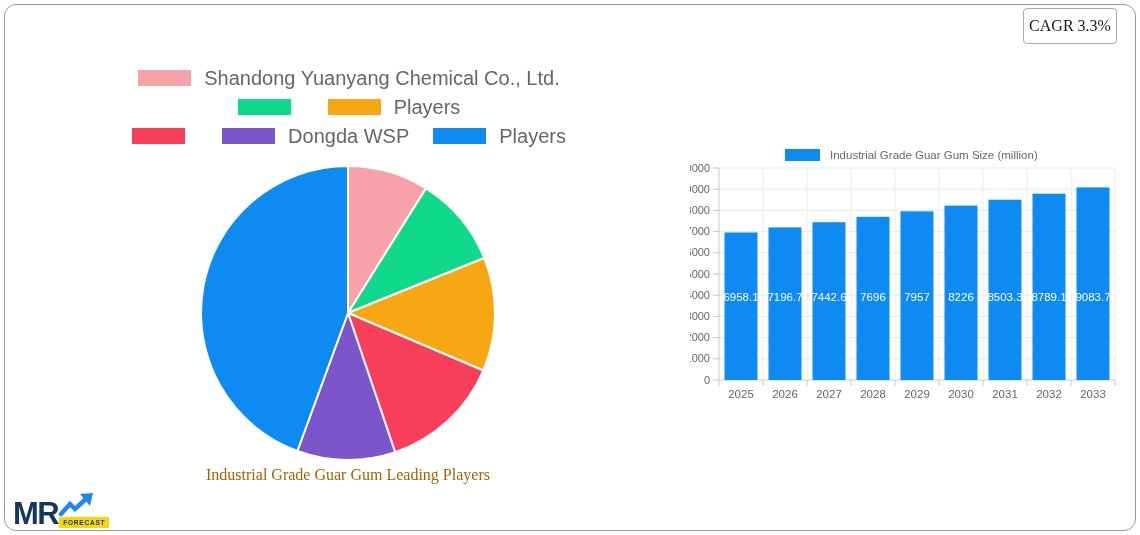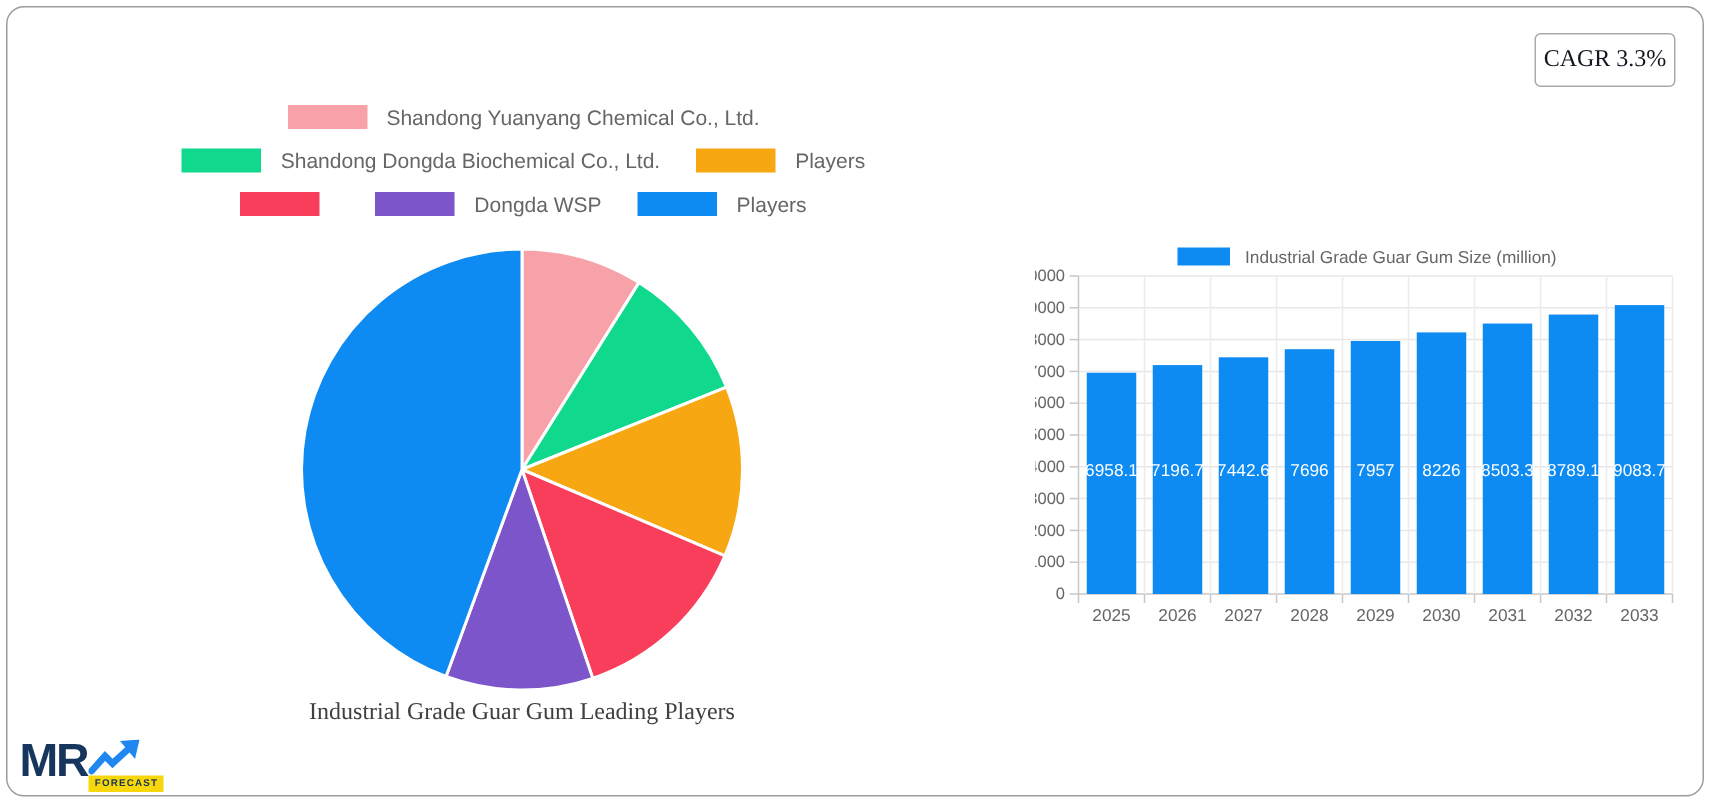--- a/index.html
+++ b/index.html
@@ -1,37 +1,37 @@
 <!DOCTYPE html>
 <html><head>
 <meta charset="utf-8">
 <style>
   html,body{margin:0;padding:0;background:#fff;}
   .stage{position:relative;width:1140px;height:535px;background:#fff;
          font-family:"Liberation Sans",sans-serif;overflow:hidden;}
   .frame{position:absolute;left:4px;top:4px;right:4px;bottom:4px;
          border:1.5px solid #9b9b9b;border-radius:12px;background:#fff;}
-  .cagr-badge{position:absolute;top:22px;right:23px;width:92px;height:34px;
+  .cagr-badge{position:absolute;top:8px;right:23px;width:92px;height:34px;
          border:1px solid #a9a9a9;border-radius:4px;background:#fff;
          display:flex;align-items:center;justify-content:center;
          font-family:"Liberation Serif",serif;font-size:16px;color:#141722;}
   
   .pie-legend{position:absolute;left:0;top:70px;width:698px;}
   .legend-row{display:flex;justify-content:center;align-items:center;
          height:16px;margin-bottom:13px;}
   .legend-item{display:flex;align-items:center;margin:0 12px;cursor:pointer;}
   .legend-swatch{width:53px;height:16px;margin-right:13px;display:inline-block;}
-  .legend-label{font-size:14px;color:#666;white-space:nowrap;}
+  .legend-label{font-size:20px;color:#666;white-space:nowrap;}
   .pie-wrap{position:absolute;left:198px;top:163px;width:300px;height:300px;}
   .pie-title{position:absolute;left:98px;top:466px;width:500px;text-align:center;
-         font-family:"Liberation Serif",serif;font-size:16px;color:#404040;}
+         font-family:"Liberation Serif",serif;font-size:16px;color:#a16207;}
   
-  .bar-wrap{position:absolute;left:690px;top:142px;width:450px;height:270px;margin-top:16px;}
+  .bar-wrap{position:absolute;left:690px;top:142px;width:450px;height:270px;}
   
-  .logo{position:absolute;left:13px;bottom:7px;display:flex;}
+  .logo{position:absolute;left:13px;bottom:7px;display:flex;align-items:flex-end;}
   .logo-mr{font-size:31px;font-weight:bold;color:#17365d;letter-spacing:-1.5px;
          line-height:28px;font-family:"Liberation Sans",sans-serif;}
   .logo-right{display:flex;flex-direction:column;align-items:flex-start;margin-left:1px;}
   .logo-forecast{background:#f7d70a;color:#17365d;font-size:6.5px;font-weight:bold;
          letter-spacing:0.8px;padding:2px 4px;line-height:7px;}
 </style>
 </head>
 <body>
 
 <div class="stage">
@@ -44,21 +44,20 @@
   <div class="pie-legend" id="pie-legend">
       <div class="legend-row">
         <span class="legend-item">
           <span class="legend-swatch" style="background: rgb(247, 161, 168);"></span>
           <span class="legend-label">Shandong Yuanyang Chemical Co., Ltd.</span>
         </span>
       </div>
       <div class="legend-row">
         <span class="legend-item">
           <span class="legend-swatch" style="background: rgb(16, 217, 142);"></span>
-          <span class="legend-label">Shandong Dongda Biochemical Co., Ltd.</span>
         </span>
         <span class="legend-item">
           <span class="legend-swatch" style="background: rgb(246, 167, 18);"></span>
           <span class="legend-label">Players</span>
         </span>
       </div>
       <div class="legend-row">
         <span class="legend-item">
           <span class="legend-swatch" style="background: rgb(249, 62, 92);"></span>
         </span>

